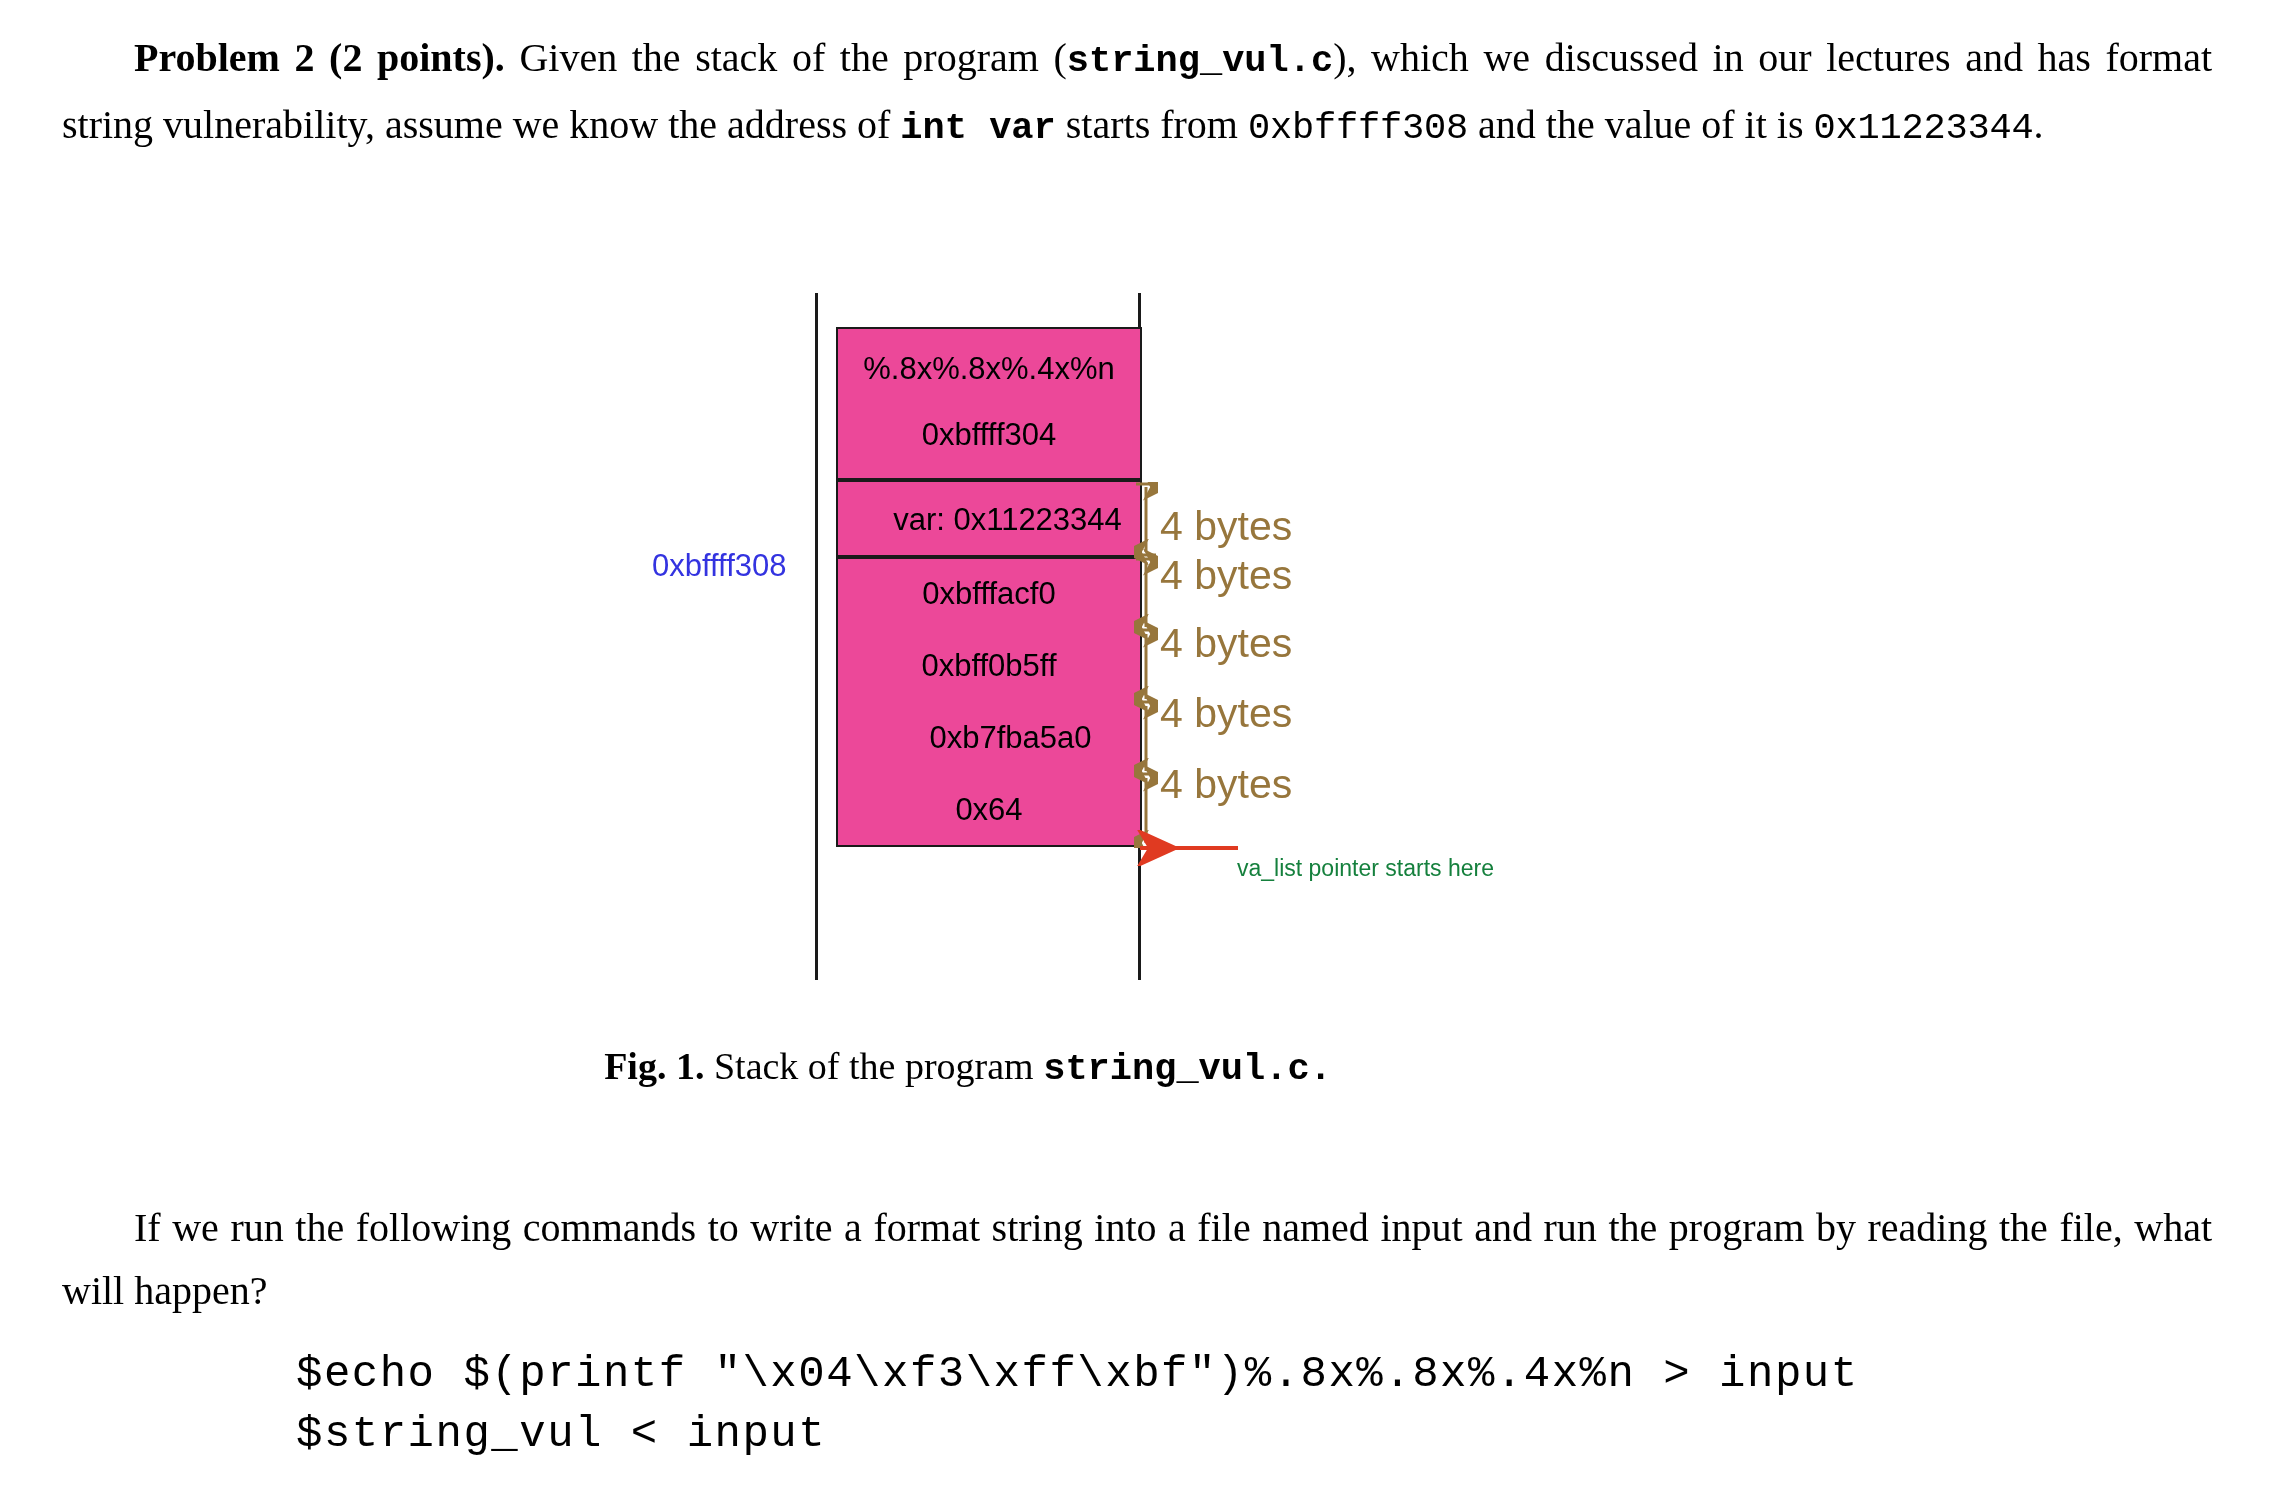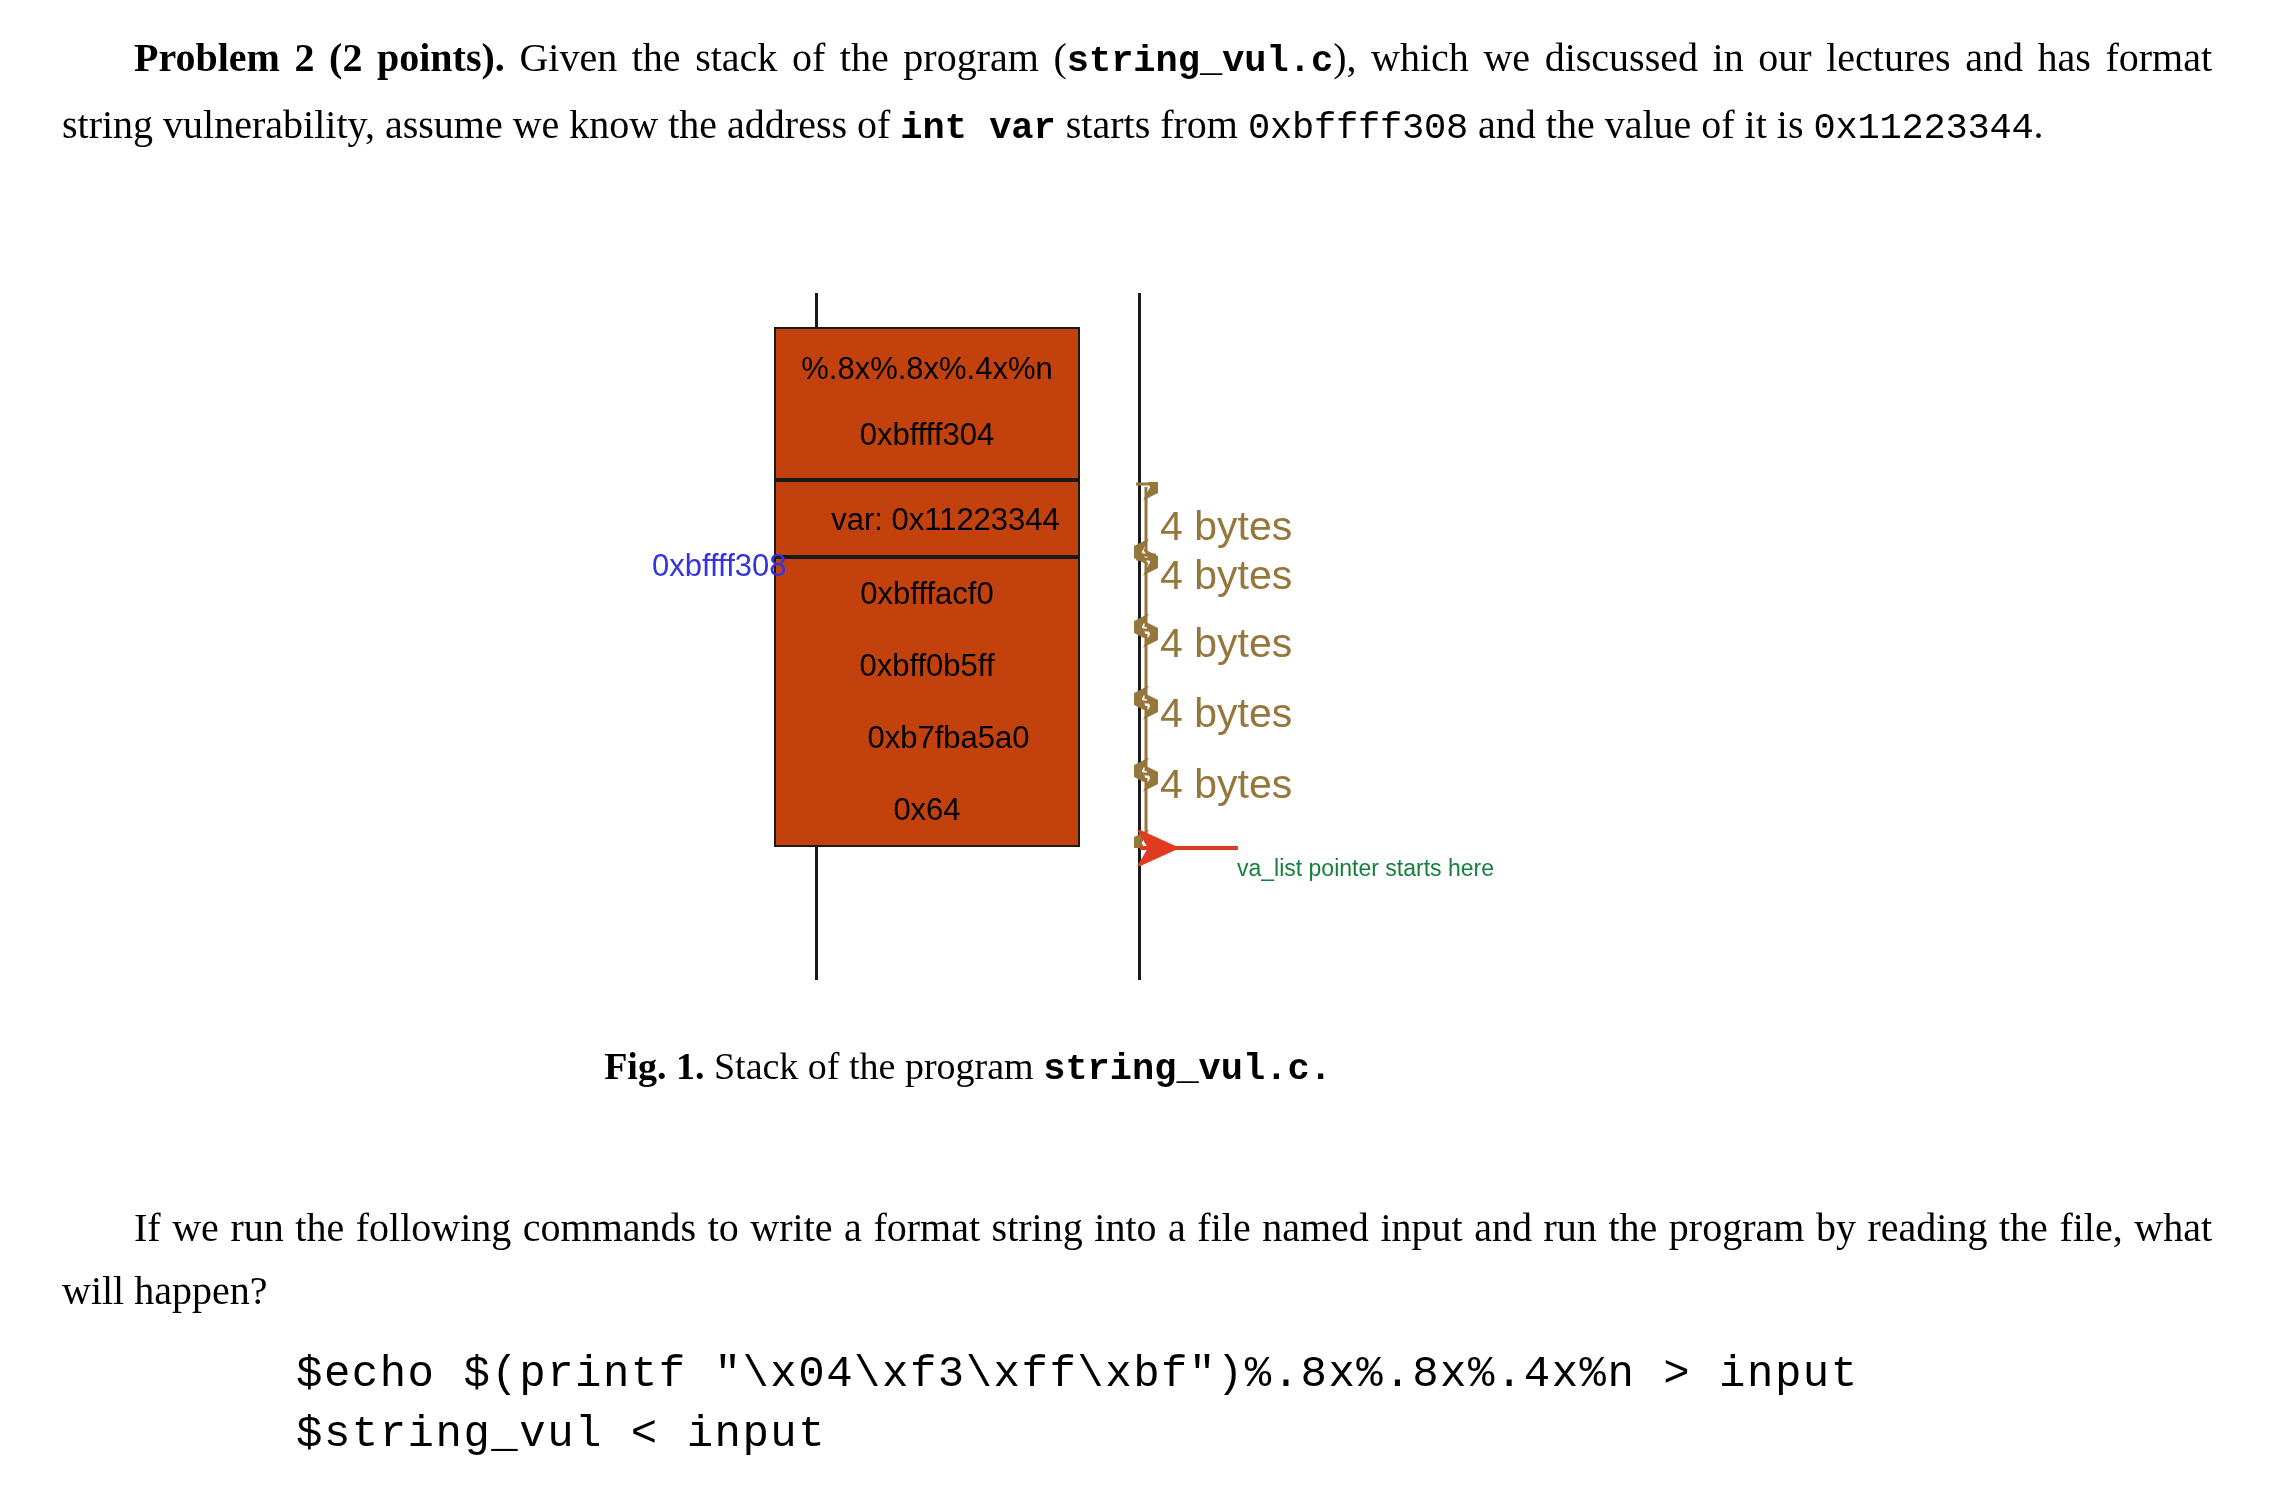--- a/index.html
+++ b/index.html
@@ -62,25 +62,25 @@
 
   .stack-frame-line {
     position: absolute;
     background: #1a1a1a;
     width: 3px;
   }
 
   
   .cell {
     position: absolute;
-    left: 774px;
+    left: 836px;
     width: 306px;
     box-sizing: border-box;
     border: 2px solid #1a1a1a;
-    background: #c2410c;
+    background: #ec4899;
     display: flex;
     align-items: center;
     justify-content: center;
     font-family: "Liberation Sans", sans-serif;
     color: #000;
   }
 
   #cell-format {
     top: 327px;
     height: 153px;

